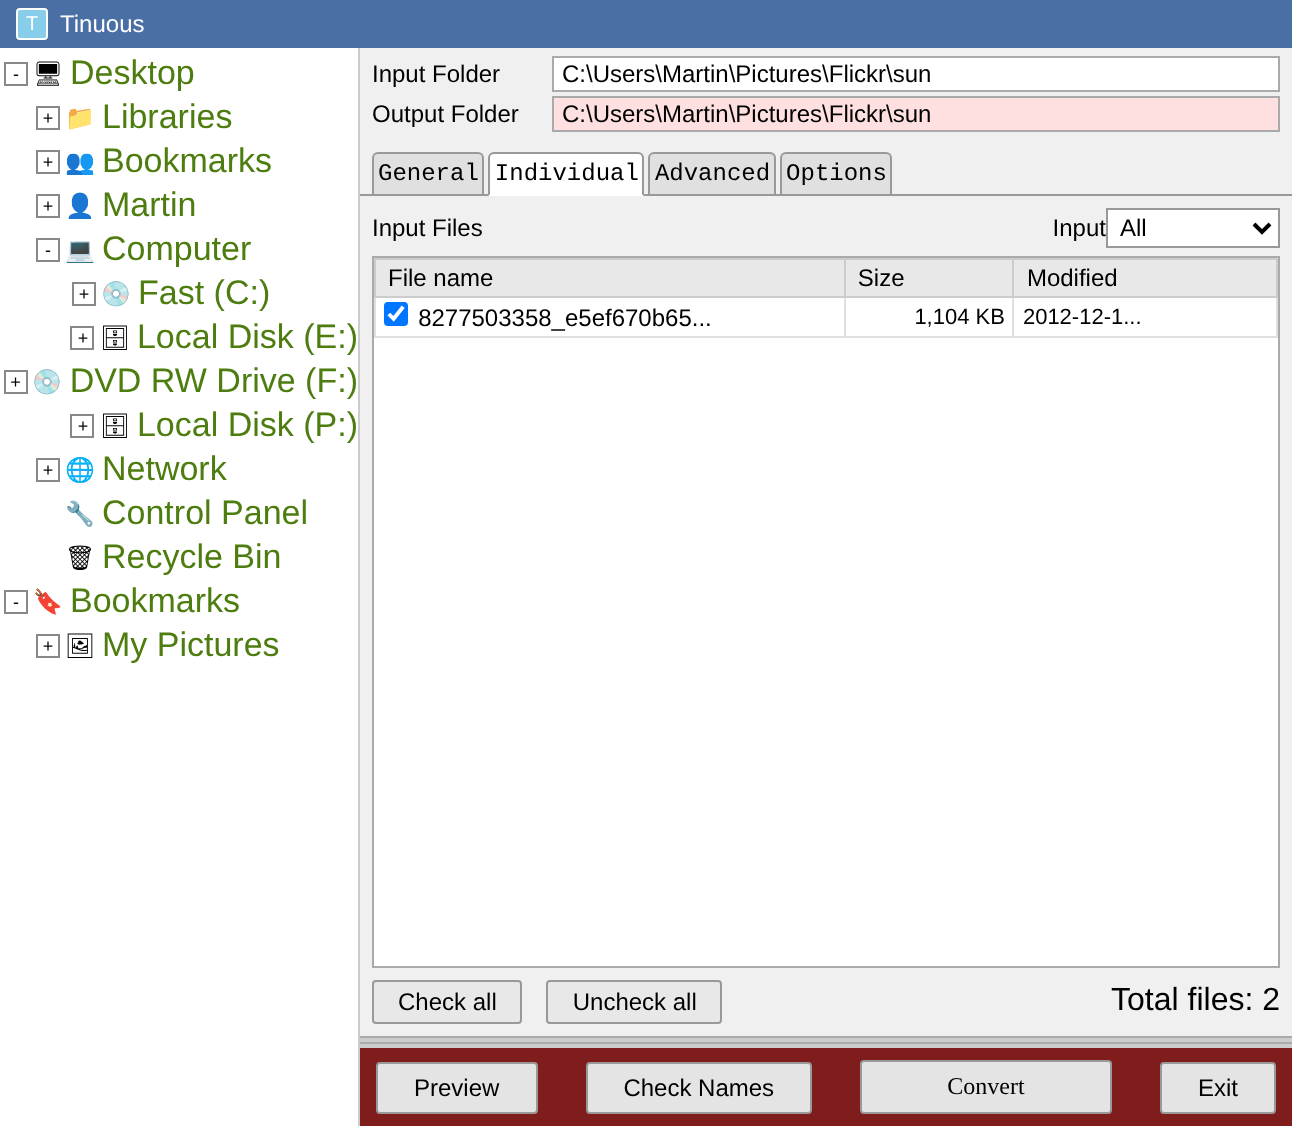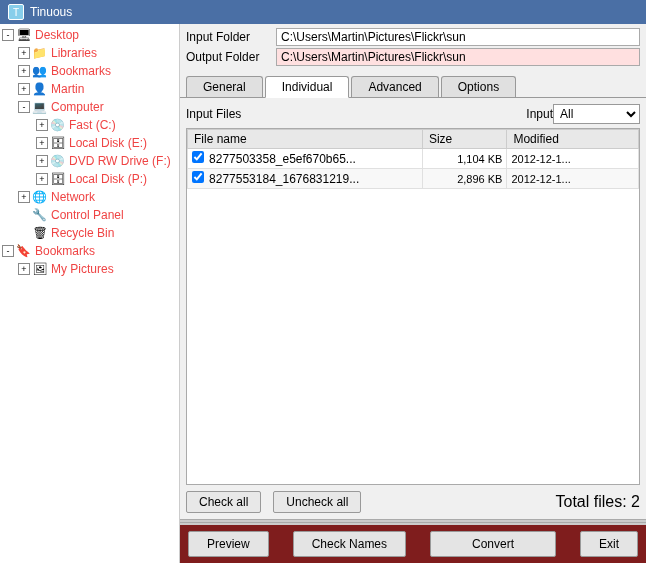--- a/index.html
+++ b/index.html
@@ -6,34 +6,34 @@
     body { width: 646px; height: 563px; background: #f0f0f0; overflow: hidden; display: flex; flex-direction: column; }
 
     .main-container { display: flex; flex: 1; overflow: hidden; }
 
     
     .sidebar { width: 180px; background: #fff; border-right: 1px solid #ccc; overflow-y: auto; padding: 2px 0; }
     .tree-item { display: flex; align-items: center; padding: 1px 0; cursor: pointer; white-space: nowrap; }
     .tree-item .indent { display: inline-block; }
     .expander { width: 12px; height: 12px; border: 1px solid #888; display: inline-flex; align-items: center; justify-content: center; font-size: 9px; margin-right: 2px; background: #fff; cursor: pointer; flex-shrink: 0; }
     .icon { width: 16px; height: 16px; margin-right: 3px; display: inline-flex; align-items: center; justify-content: center; flex-shrink: 0; }
-    .tree-label { font-size: 12px; color: #ef4444; }
+    .tree-label { font-size: 17px; color: #4d7c0f; }
 
     
     .right-panel { flex: 1; display: flex; flex-direction: column; background: #f0f0f0; border-radius: 29px; }
 
     .path-section { padding: 4px 6px; background: #f0f0f0; }
     .path-row { display: flex; align-items: center; margin-bottom: 2px; }
     .path-label { width: 90px; font-size: 12px; color: #000; }
     .path-value { flex: 1; background: #fff; border: 1px solid #aaa; padding: 1px 4px; font-size: 12px; color: #000; }
     .path-value.output-path { background: #ffe0e0; }
 
     
     .tabs-bar { display: flex; background: #f0f0f0; border-bottom: 1px solid #999; padding: 0 6px; padding-top: 4px; }
-    .tab { padding: 3px 16px; border: 1px solid #999; border-bottom: none; background: #e0e0e0; cursor: pointer; margin-right: 2px; font-size: 12px; border-radius: 3px 3px 0 0; }
+    .tab { padding: 3px 2px; border: 1px solid #999; border-bottom: none; background: #e0e0e0; cursor: pointer; margin-right: 2px; font-size: 12px; border-radius: 3px 3px 0 0; font-family: Liberation Mono, monospace; }
     .tab.active { background: #fff; border-bottom: 1px solid #fff; margin-bottom: -1px; z-index: 1; }
 
     
     .content-area { display: flex; flex: 1; overflow: hidden; }
 
     
     .file-list-panel { flex: 1; display: flex; flex-direction: column; padding: 6px; }
 
     .input-files-header { display: flex; align-items: center; justify-content: space-between; margin-bottom: 4px; }
     .input-files-label { font-size: 12px; font-weight: normal; color: #000; }
@@ -59,21 +59,21 @@
     
     .extensions-panel { width: 110px; background: #e8e8e8; border-left: 1px solid #ccc; padding: 6px 4px; display: flex; flex-direction: column; gap: 4px; }
     .extensions-label { font-size: 12px; font-weight: bold; margin-bottom: 4px; }
     .ext-row { display: flex; align-items: center; gap: 4px; }
     .ext-row input[type=checkbox] { width: 12px; height: 12px; }
     .ext-input { width: 70px; border: 1px solid #aaa; background: #fff; padding: 1px 2px; font-size: 11px; }
 
     
     .bottom-toolbar { background: #7f1d1d; border-top: 2px solid #ccc; padding: 6px 8px; display: flex; align-items: center; gap: 24px; }
     .btn-action { padding: 5px 18px; border: 1px solid #999; background: #e4e4e4; cursor: pointer; font-size: 12px; border-radius: 2px; }
-    .btn-action.convert { flex: 1; max-width: 180px; }
+    .btn-action.convert { flex: 1; max-width: 180px; font-family: Liberation Serif, serif; }
     .btn-action.exit { }
 
     
     .title-bar { background: #4a6fa5; height: 24px; display: flex; align-items: center; padding: 0 8px; color: #fff; font-size: 12px; }
     .title-bar-icon { width: 16px; height: 16px; margin-right: 6px; background: #87ceeb; border: 1px solid #fff; border-radius: 2px; display: flex; align-items: center; justify-content: center; font-size: 10px; }
   </style>
 </head>
 <body>
 
 <div class="title-bar">
@@ -232,28 +232,20 @@
             </thead>
             <tbody id="file-table-body">
             <tr>
       <td class="col-name">
         <input type="checkbox" checked="" style="">
         <span style="margin-left:2px;">8277503358_e5ef670b65...</span>
       </td>
       <td class="col-size">1,104 KB</td>
       <td class="col-mod">2012-12-1...</td>
     </tr>
-                <tr>
-      <td class="col-name">
-        <input type="checkbox" checked="" style="">
-        <span style="margin-left:2px;">8277553184_1676831219...</span>
-      </td>
-      <td class="col-size">2,896 KB</td>
-      <td class="col-mod">2012-12-1...</td>
-    </tr>
               </tbody>
           </table>
         </div>
 
         <div class="table-footer">
           <button class="btn-small">Check all</button>
           <button class="btn-small">Uncheck all</button>
           <span class="total-files">Total files: 2</span>
         </div>
 

